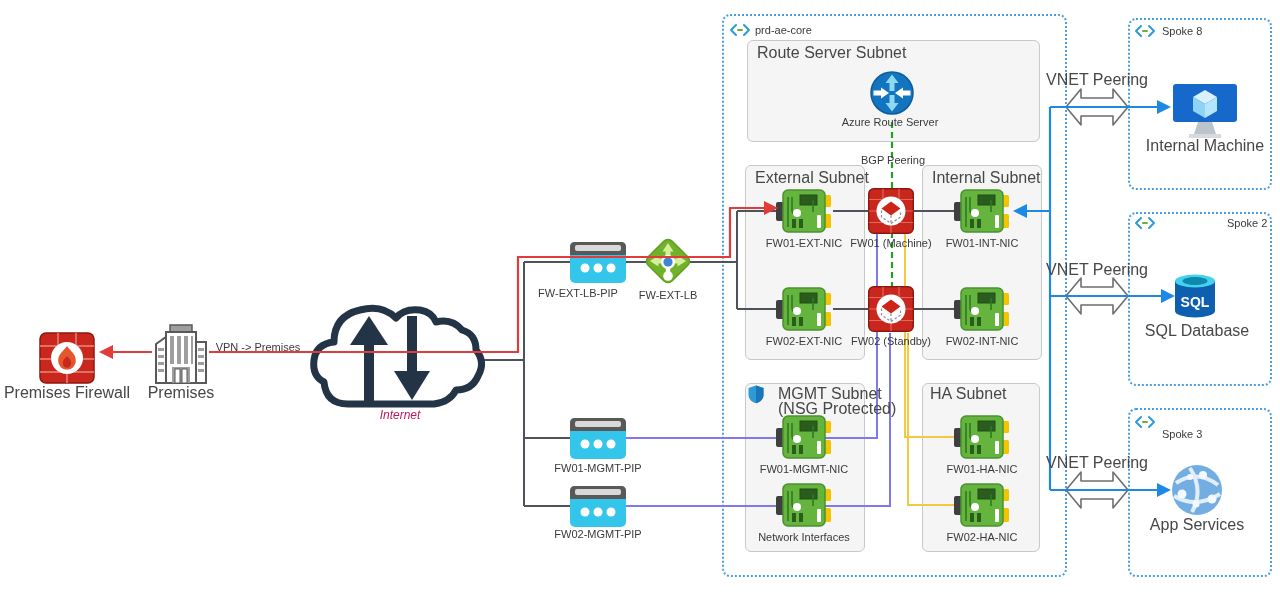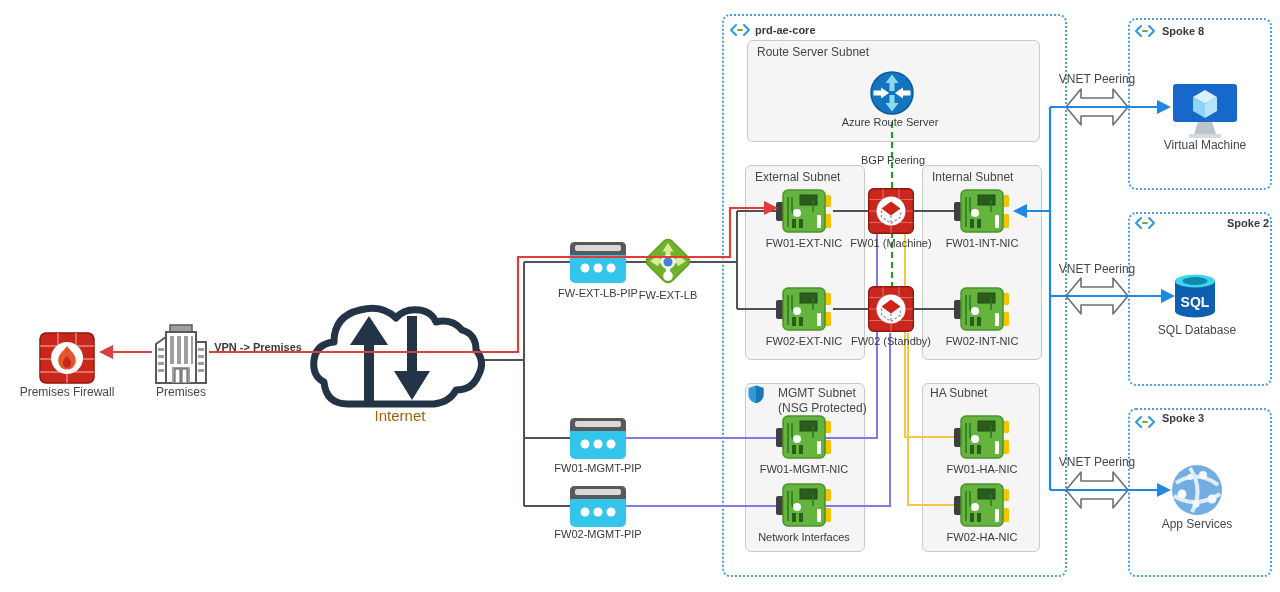--- a/index.html
+++ b/index.html
@@ -4,23 +4,23 @@
 <style>
   html,body{margin:0;padding:0;background:#fff;}
   #canvas{position:relative;width:1280px;height:592px;background:#ffffff;overflow:hidden;
           font-family:"Liberation Sans","DejaVu Sans",sans-serif;}
   .box{position:absolute;border-radius:6px;background:#f5f5f5;border:1px solid #c9c9c9;}
   .vnetbox{position:absolute;border-radius:8px;border:2px dotted #4b9fe1;background:transparent;}
   svg.layer{position:absolute;left:0;top:0;pointer-events:none;}
   .icon{position:absolute;}
   .lbl{position:absolute;font-size:11px;color:#3a3a3a;white-space:nowrap;line-height:13px;}
   .ctr{transform:translateX(-50%);text-align:right;}
-  .t12{font-size:12px;color:#474747;}
-  .t14{font-size:15px;color:#a16207;}
-  .bold{font-weight:700;}
+  .t12{font-size:16px;color:#474747;}
+  .t14{font-size:12px;color:#be185d;font-style:italic;}
+  .bold{font-weight:400;}
 </style>
 </head>
 <body>
 
 <div id="canvas">
 
   <svg width="0" height="0" style="position:absolute">
     <defs>
       <g id="sym-nic">
         <rect x="46" y="7" width="9" height="12" rx="1.5" fill="#f5c400"></rect>
@@ -256,21 +256,21 @@
       <circle cx="26" cy="41" r="3.5"></circle>
         <circle cx="20" cy="14" r="3"></circle>
     </g>
   </svg>
 
   <div class="lbl ctr t12" style="left:67px;top:386px">Premises Firewall</div>
   <div class="lbl ctr t12" style="left:181px;top:386px">Premises</div>
   <div class="lbl ctr t14" style="left:400px;top:409px">Internet</div>
   <div class="lbl ctr bold" style="left:258px;top:341px">VPN -&gt; Premises</div>
 
-  <div class="lbl ctr" style="left:598px;top:287px">FW-EXT-LB-PIP</div>
+  <div class="lbl ctr" style="left:578px;top:287px">FW-EXT-LB-PIP</div>
   <div class="lbl ctr" style="left:668px;top:289px">FW-EXT-LB</div>
   <div class="lbl ctr" style="left:598px;top:462px">FW01-MGMT-PIP</div>
   <div class="lbl ctr" style="left:598px;top:528px">FW02-MGMT-PIP</div>
 
   <div class="lbl bold" style="left:755px;top:24px">prd-ae-core</div>
   <div class="lbl t12" style="left:757px;top:46px">Route Server Subnet</div>
   <div class="lbl ctr" style="left:890px;top:116px">Azure Route Server</div>
   <div class="lbl ctr" style="left:893px;top:154px">BGP Peering</div>
 
   <div class="lbl t12" style="left:755px;top:171px">External Subnet</div>
@@ -285,27 +285,27 @@
   <div class="lbl ctr" style="left:982px;top:335px">FW02-INT-NIC</div>
   <div class="lbl ctr" style="left:891px;top:237px">FW01 (Machine)</div>
   <div class="lbl ctr" style="left:891px;top:335px">FW02 (Standby)</div>
   <div class="lbl ctr" style="left:804px;top:463px">FW01-MGMT-NIC</div>
   <div class="lbl ctr" style="left:804px;top:531px">Network Interfaces</div>
   <div class="lbl ctr" style="left:982px;top:463px">FW01-HA-NIC</div>
   <div class="lbl ctr" style="left:982px;top:531px">FW02-HA-NIC</div>
 
   <div class="lbl bold" style="left:1162px;top:25px">Spoke 8</div>
   <div class="lbl bold" style="left:1227px;top:217px">Spoke 2</div>
-  <div class="lbl bold" style="left:1162px;top:412px">Spoke 3</div>
+  <div class="lbl bold" style="left:1162px;top:428px">Spoke 3</div>
 
   <div class="lbl ctr t12" style="left:1097px;top:73px">VNET Peering</div>
   <div class="lbl ctr t12" style="left:1097px;top:263px">VNET Peering</div>
   <div class="lbl ctr t12" style="left:1097px;top:456px">VNET Peering</div>
 
-  <div class="lbl ctr t12" style="left:1205px;top:139px">Virtual Machine</div>
+  <div class="lbl ctr t12" style="left:1205px;top:139px">Internal Machine</div>
   <div class="lbl ctr t12" style="left:1197px;top:324px">SQL Database</div>
   <div class="lbl ctr t12" style="left:1197px;top:518px">App Services</div>
 
   <svg class="layer" width="1280" height="592">
     <path d="M113 352 H152 M209 352 H518 V257 H730 V208 H764" stroke="#e23b3b" stroke-width="2.2" fill="none"></path>
     <polygon points="99,352 113,345 113,359" fill="#e23b3b"></polygon>
     <polygon points="778,208 764,201 764,215" fill="#e23b3b"></polygon>
   </svg>
 
 </div>

